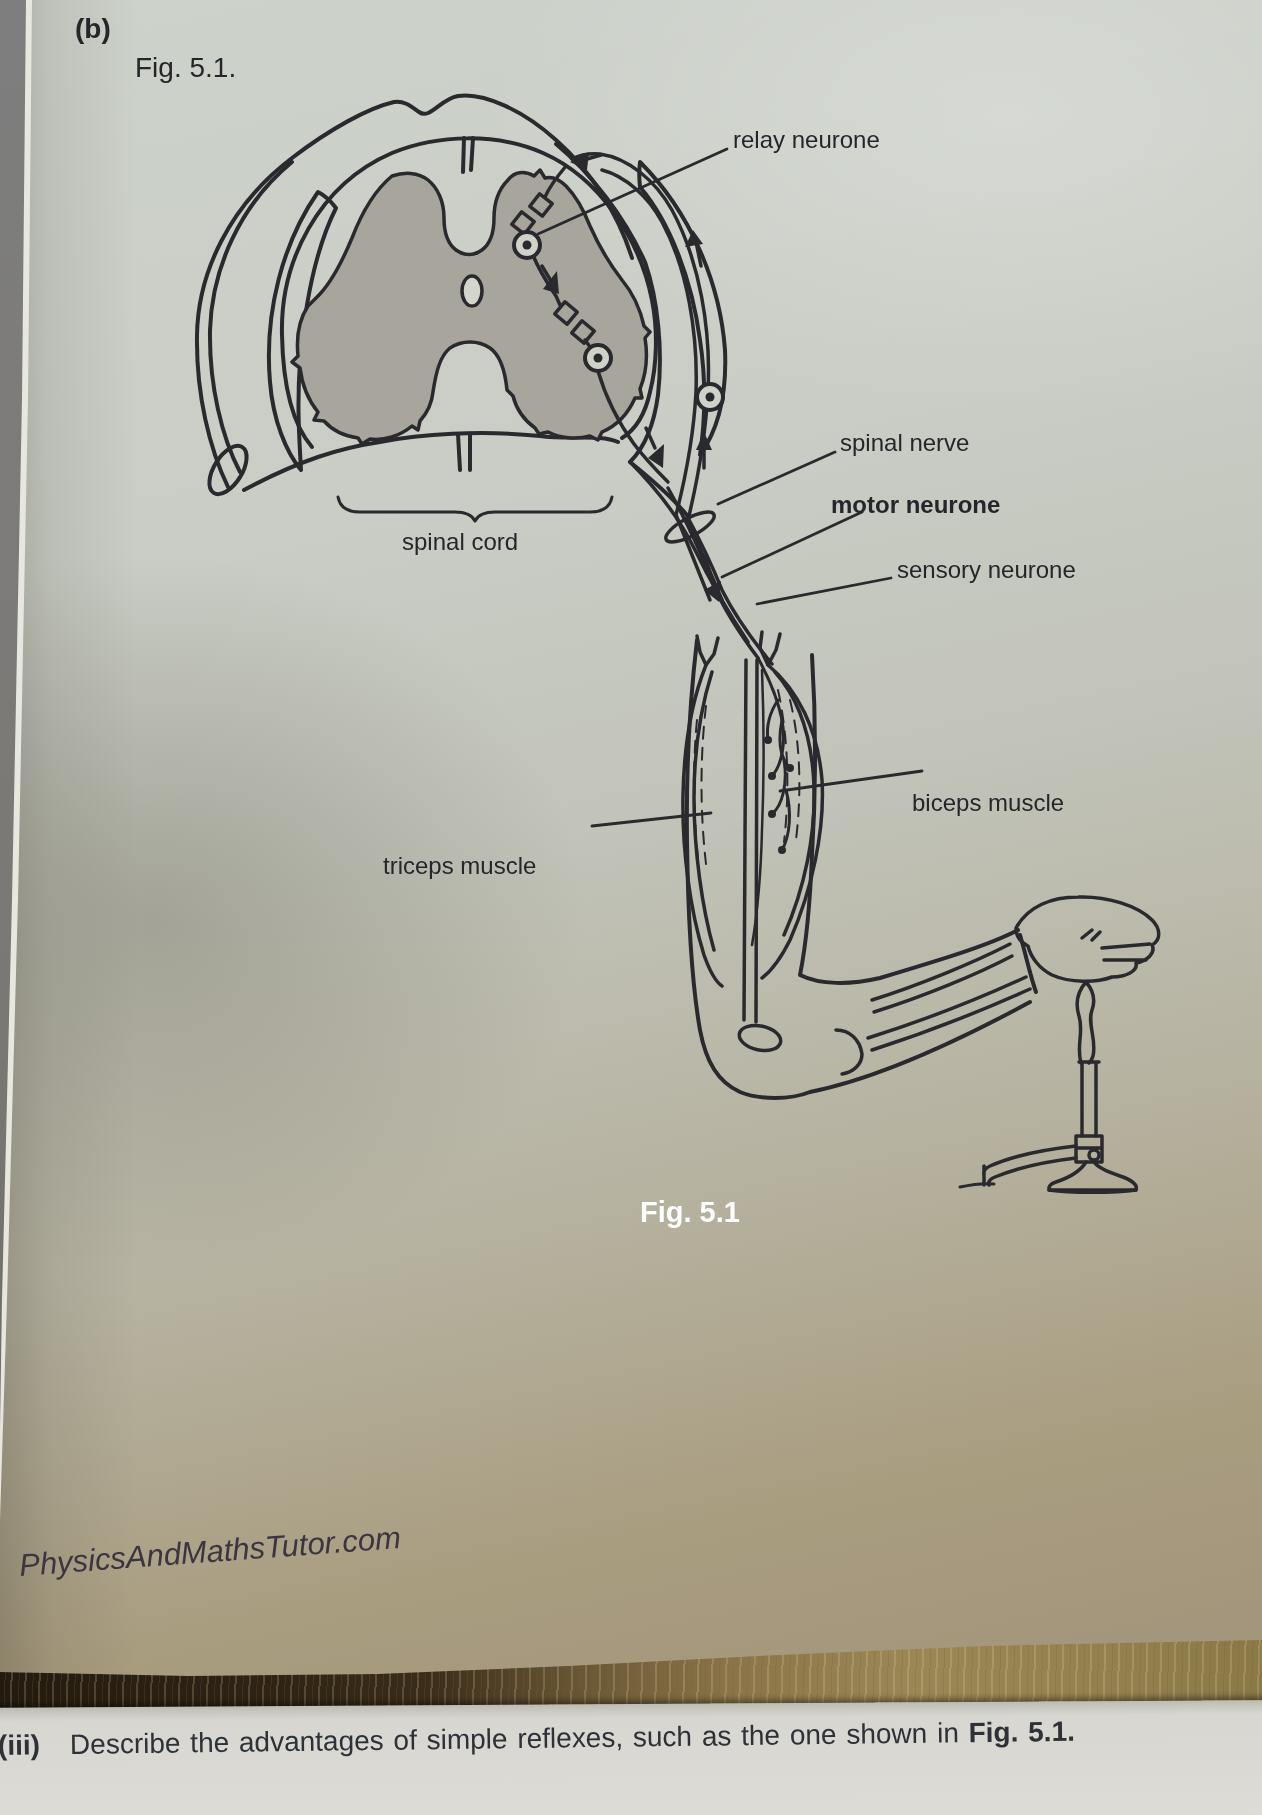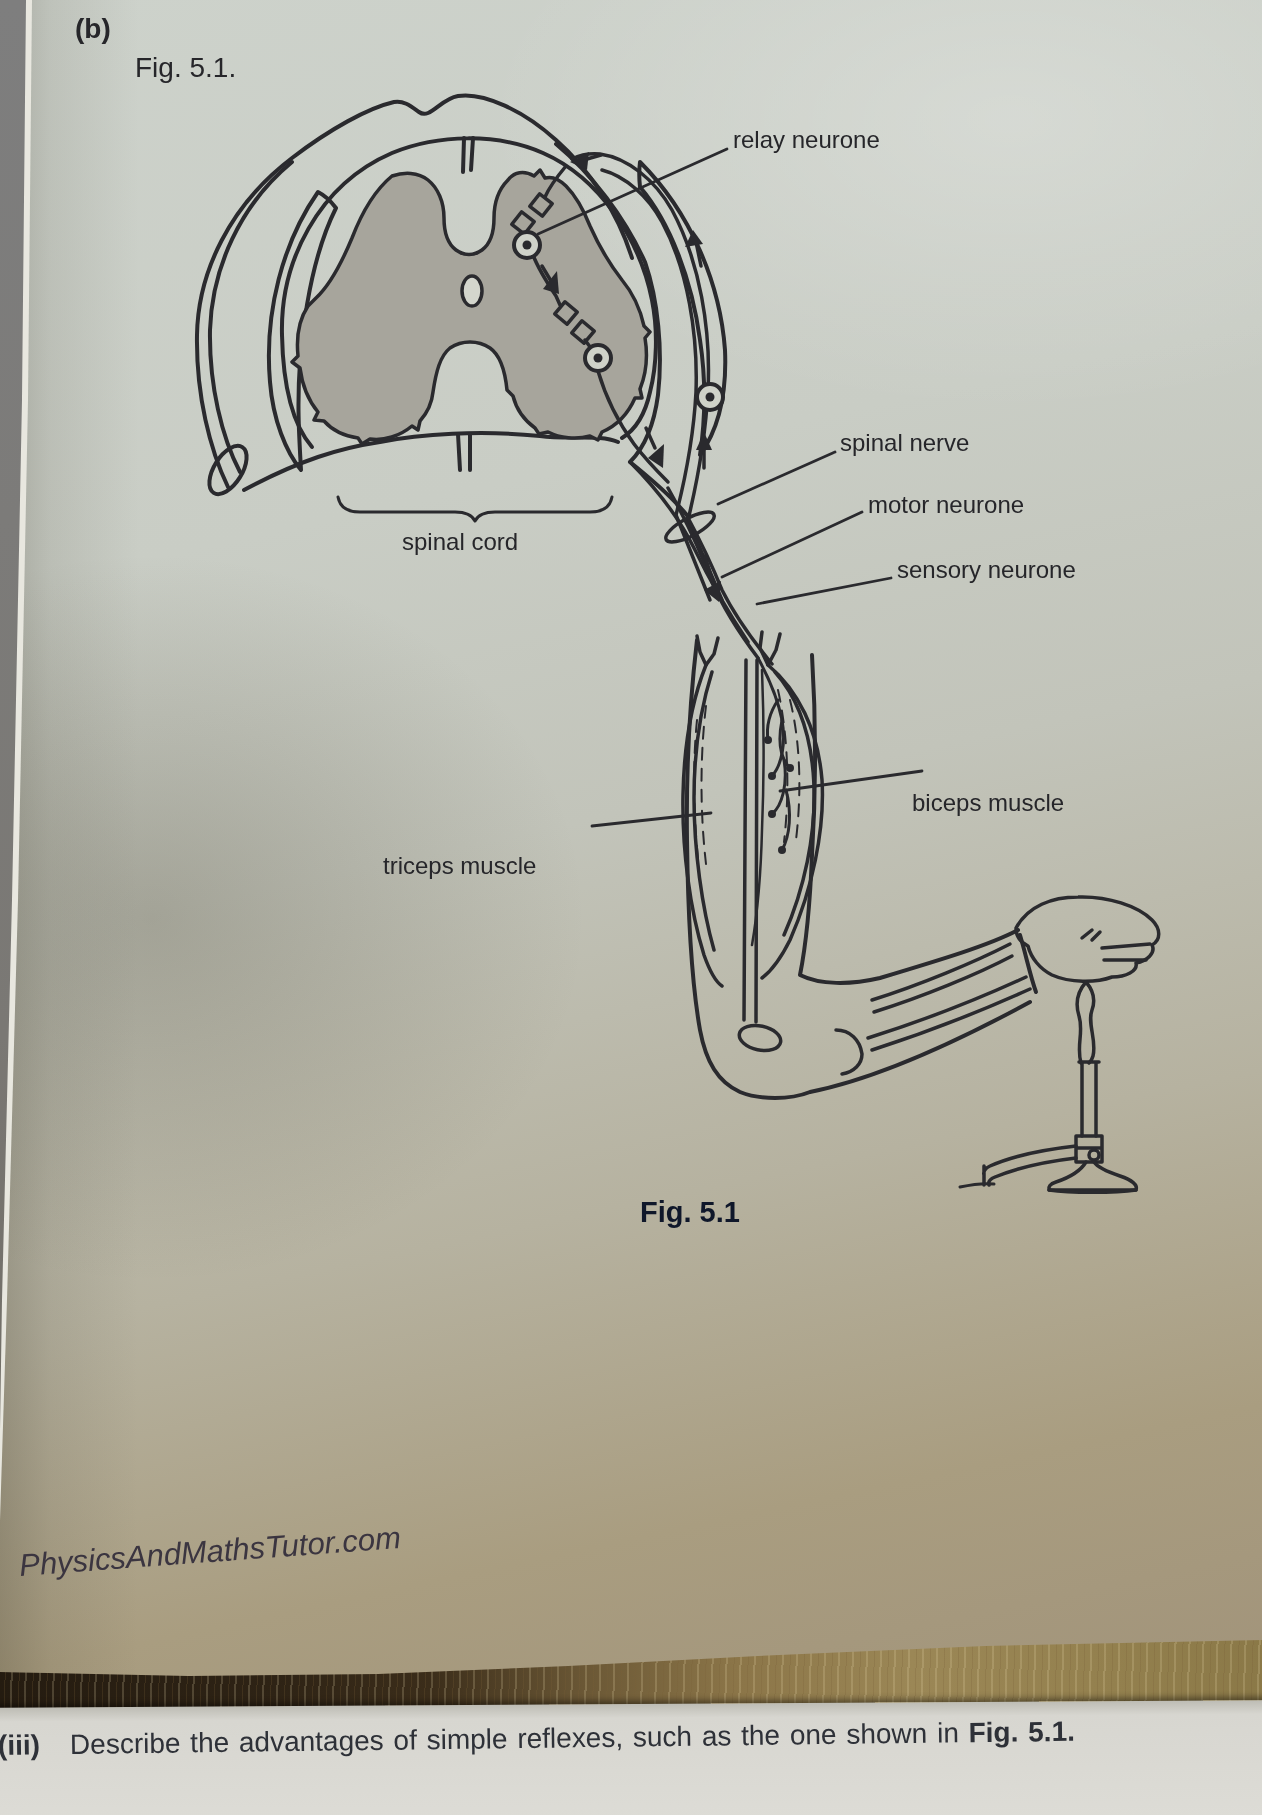--- a/index.html
+++ b/index.html
@@ -38,21 +38,21 @@
   
   #bottom-page{
     position:absolute;left:-6px;top:1704px;width:1274px;height:120px;
     background:linear-gradient(180deg,#bdbcb4 0,#d7d6d0 14px,#dddcd6 100%);
     transform:rotate(-0.35deg);
     box-shadow:0 -3px 6px rgba(0,0,0,0.45);
   }
   .qline{position:absolute;white-space:nowrap;font-size:28px;color:#26262a;}
   .bold{font-weight:bold;}
   .dlabel{position:absolute;white-space:nowrap;font-size:24px;color:#26262a;}
-  #fig-caption{position:absolute;left:640px;top:1196px;font-size:29px;font-weight:bold;color:#0f172a;}
+  #fig-caption{position:absolute;left:640px;top:1196px;font-size:29px;font-weight:bold;color:#ffffff;}
   #watermark{
     position:absolute;left:18px;top:1548px;font-size:31px;font-style:italic;color:#3b3540;
     transform:rotate(-4.2deg);transform-origin:left top;white-space:nowrap;
   }
   #footer-line{
     position:absolute;left:4px;top:22px;font-size:28px;color:#2e3138;white-space:nowrap;
     transform:rotate(-0.4deg);transform-origin:left top;word-spacing:2px;
   }
   #footer-line .part{font-weight:bold;margin-right:30px;}
   #diagram-svg{position:absolute;left:0;top:0;}
@@ -236,21 +236,21 @@
         <path d="M862,512 L722,577"></path>
         <path d="M891,578 L757,604"></path>
         <path d="M922,771 L780,791"></path>
         <path d="M592,826 L711,813"></path>
       </g>
     </g>
   </svg>
 
   <div class="dlabel" style="left:733px;top:126px;">relay neurone</div>
   <div class="dlabel" style="left:840px;top:429px;">spinal nerve</div>
-  <div class="dlabel" style="left:868px;top:491px;">motor neurone</div>
+  <div class="dlabel" style="left:831px;top:491px;font-weight:bold;">motor neurone</div>
   <div class="dlabel" style="left:897px;top:556px;">sensory neurone</div>
   <div class="dlabel" style="left:912px;top:753px;margin-top:36px;">biceps muscle</div>
   <div class="dlabel" style="left:383px;top:852px;">triceps muscle</div>
   <div class="dlabel" style="left:402px;top:528px;">spinal cord</div>
 
   <div id="fig-caption">Fig. 5.1</div>
 
   <div id="watermark">PhysicsAndMathsTutor.com</div>
 
   <div id="bottom-page">

